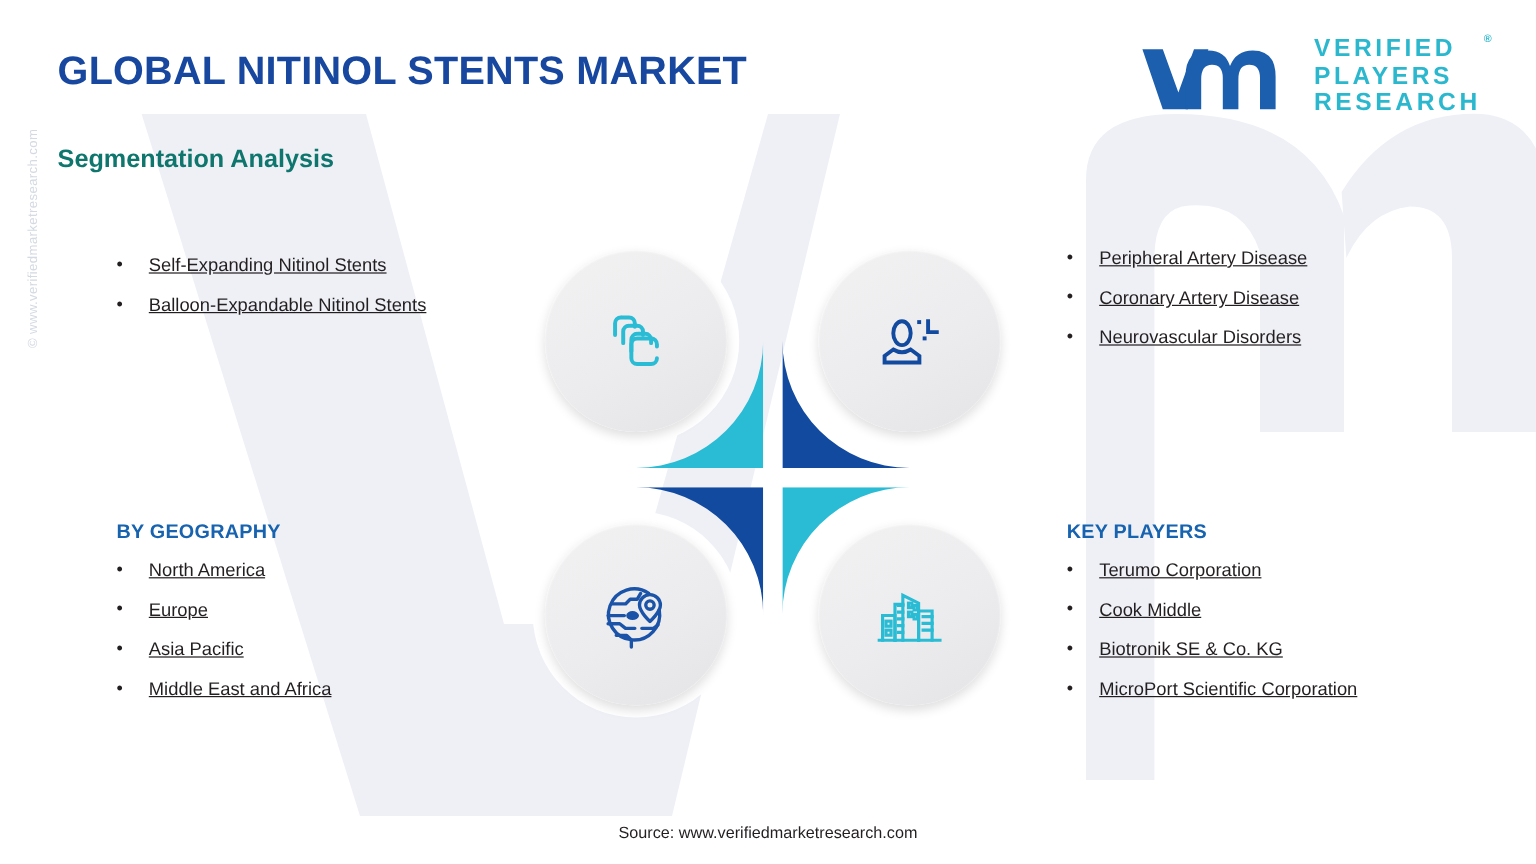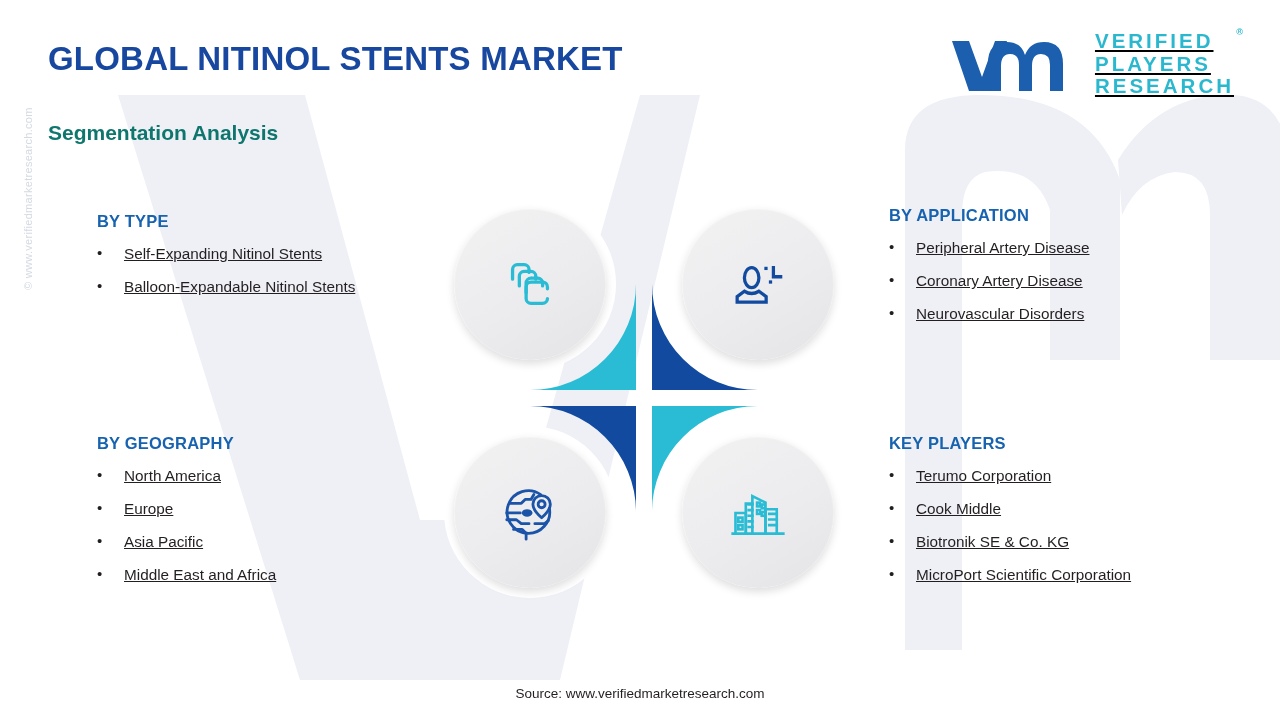--- a/index.html
+++ b/index.html
@@ -39,21 +39,21 @@
   .sub-title {
     position:absolute; left:48px; top:121px;
     font-size:21px; font-weight:bold;
     color:#0f766e;
     z-index:5;
   }
 
   
   .logo { position:absolute; right:46px; top:30px; z-index:5; display:flex; align-items:center; }
   .logo-mark { width:118px; height:62px; }
-  .logo-text { margin-left:28px; position:relative;text-decoration:underline; }
+  .logo-text { margin-left:28px; position:relative; }
   .logo-line {
     color:#2BB8CE; font-weight:bold;
     font-size:20.5px; letter-spacing:3.0px;
     line-height:22.5px;
     font-family:"Liberation Sans", sans-serif;
   }
   .logo-reg {
     position:absolute; right:-9px; top:-3px;
     font-size:9px; color:#2BB8CE; font-weight:bold;
   }
@@ -141,21 +141,20 @@
   </svg>
   <div class="logo-text">
     <div class="logo-line">VERIFIED</div>
     <div class="logo-line">PLAYERS</div>
     <div class="logo-line">RESEARCH</div>
     <span class="logo-reg">®</span>
   </div>
 </div>
 
 <div class="seg" id="seg-type">
-  <div class="seg-title">BY TYPE</div>
   <ul>
     <li>
       <span class="bullet">•</span>
       <span class="li-text">Self-Expanding Nitinol Stents</span>
     </li>
     <li>
       <span class="bullet">•</span>
       <span class="li-text">Balloon-Expandable Nitinol Stents</span>
     </li>
   </ul>
@@ -177,21 +176,20 @@
       <span class="li-text">Asia Pacific</span>
     </li>
     <li>
       <span class="bullet">•</span>
       <span class="li-text">Middle East and Africa</span>
     </li>
   </ul>
 </div>
 
 <div class="seg" id="seg-application">
-  <div class="seg-title">BY APPLICATION</div>
   <ul>
     <li>
       <span class="bullet">•</span>
       <span class="li-text">Peripheral Artery Disease</span>
     </li>
     <li>
       <span class="bullet">•</span>
       <span class="li-text">Coronary Artery Disease</span>
     </li>
     <li>

